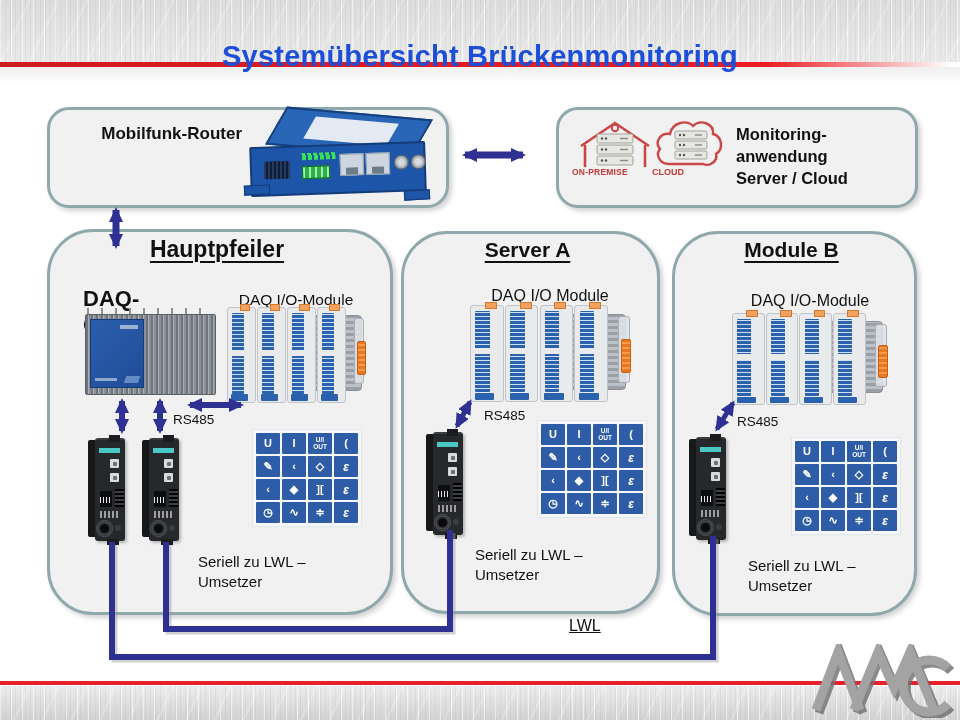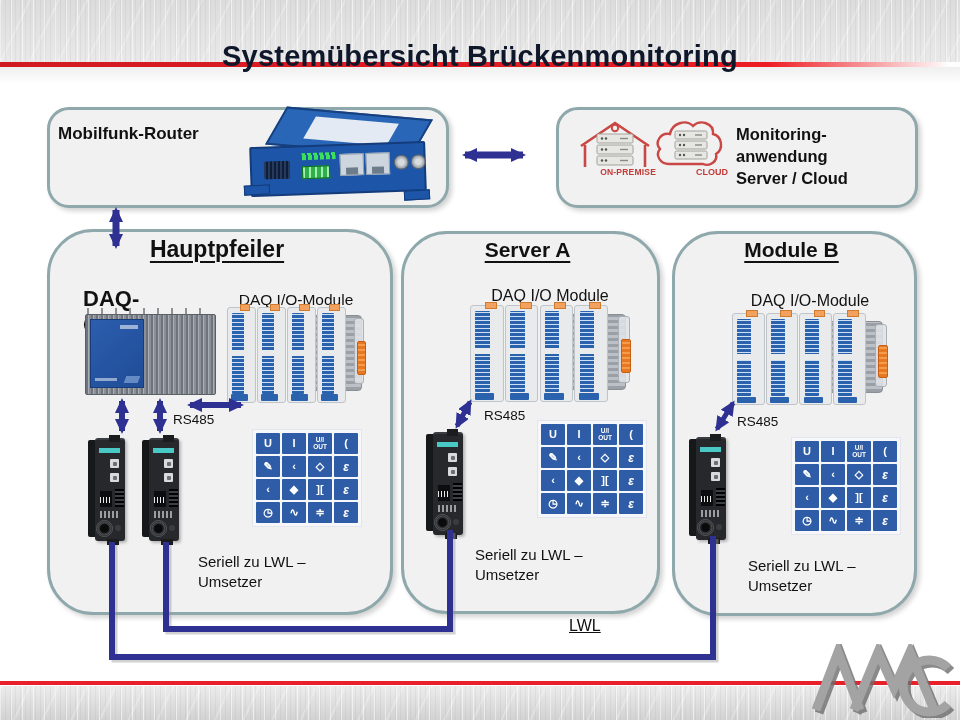--- a/index.html
+++ b/index.html
@@ -17,60 +17,60 @@
        repeating-linear-gradient(115deg,rgba(255,255,255,.25) 0 2px,transparent 2px 26px);}
   .redline{position:absolute;left:0;width:960px;z-index:3;}
   .redline-top{top:62px;height:5px;
      background:linear-gradient(90deg,#d01a22 0%,#ed1c24 80%,rgba(237,28,36,0) 99%);}
   .redline-bottom{top:681px;height:4px;background:#e8202a;}
   .subband{position:absolute;left:0;top:67px;width:960px;height:17px;
      background:linear-gradient(180deg,#efefef,#ffffff);}
 
   
   .title{position:absolute;left:0;right:0;top:40px;text-align:center;
-         font-size:29px;font-weight:bold;color:#0f172a;letter-spacing:.2px;z-index:4;}
+         font-size:29px;font-weight:bold;color:#1d4ed8;letter-spacing:.2px;z-index:4;}
 
   
   .box{position:absolute;background:#f1f1f1;border:3px solid #8fa8ac;
        box-shadow:3px 3px 5px rgba(0,0,0,.18);z-index:1;}
   .box-router{left:47px;top:107px;width:396px;height:95px;border-radius:22px;}
   .box-monitor{left:556px;top:107px;width:356px;height:95px;border-radius:22px;}
   .box-pillar{border-radius:46px;}
   .box-haupt{left:47px;top:229px;width:340px;height:380px;}
   .box-a{left:401px;top:231px;width:253px;height:377px;}
   .box-b{left:672px;top:231px;width:239px;height:379px;}
   .pillar-title{position:absolute;text-align:center;font-weight:bold;z-index:2;
       text-decoration:underline;text-decoration-thickness:2px;text-underline-offset:4px;color:#111;}
   .pt-haupt{left:47px;top:236px;width:340px;font-size:23px;}
   .pt-a{left:401px;top:238px;width:253px;font-size:21px;}
   .pt-b{left:672px;top:238px;width:239px;font-size:21px;}
 
   .lbl{position:absolute;z-index:2;color:#111;}
-  .router-label{left:58px;top:122px;width:184px;text-align:left;font-size:17px;font-weight:bold;line-height:23px;}
+  .router-label{left:58px;top:122px;width:184px;text-align:right;font-size:17px;font-weight:bold;line-height:23px;}
   .monitor-label{left:736px;top:123px;width:170px;font-size:16.5px;font-weight:bold;line-height:22px;}
   .daq-ctrl-label{left:83px;top:286px;width:134px;font-size:22px;font-weight:bold;}
   .daq-mod-label{font-size:15.5px;}
   .dm-haupt{left:226px;top:291px;width:140px;text-align:center;}
   .dm-a{left:468px;top:287px;width:164px;text-align:center;font-size:16px;}
   .dm-b{left:730px;top:292px;width:160px;text-align:center;font-size:16px;}
   .rs485{font-size:13.5px;}
   .rs-haupt{left:173px;top:412px;}
   .rs-a{left:484px;top:408px;}
   .rs-b{left:737px;top:414px;}
   .seriell{font-size:15px;line-height:20px;}
   .se-haupt{left:198px;top:552px;}
   .se-a{left:475px;top:545px;}
   .se-b{left:748px;top:556px;}
   .lwl{left:569px;top:617px;font-size:16px;text-decoration:underline;}
 
   
   .mon-icon{position:absolute;z-index:2;}
   .mi-house{left:576px;top:118px;}
   .mi-cloud{left:652px;top:113px;}
-  .mon-icon-label{position:absolute;z-index:2;color:#c23b38;font-weight:bold;text-align:right;}
+  .mon-icon-label{position:absolute;z-index:2;color:#c23b38;font-weight:bold;text-align:left;}
   .mil-house{left:572px;top:167px;width:84px;font-size:8.5px;letter-spacing:.2px;}
   .mil-cloud{left:652px;top:167px;width:76px;font-size:9px;}
 
   
   .router{position:absolute;left:246px;top:111px;width:192px;height:88px;z-index:2;}
   .r-top{position:absolute;left:30px;top:2px;width:142px;height:34px;background:#2a66b8;
          border:2px solid #16407e;transform:skew(-30deg,5deg);}
   .r-label{position:absolute;left:22%;top:16%;width:58%;height:62%;background:#edf1f5;opacity:.95;}
   .r-front{position:absolute;left:4px;top:33px;width:172px;height:46px;background:#1d55a8;
            border:2px solid #143c7a;border-radius:2px;transform:rotate(-2deg);}

